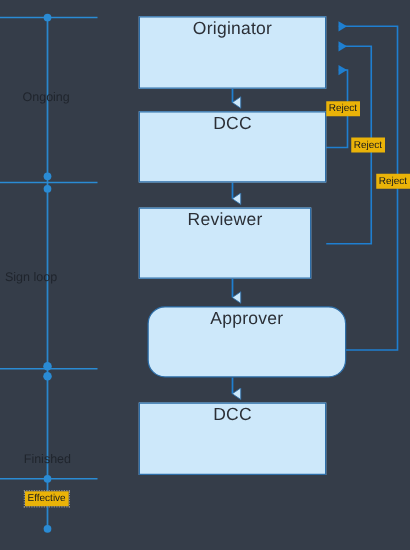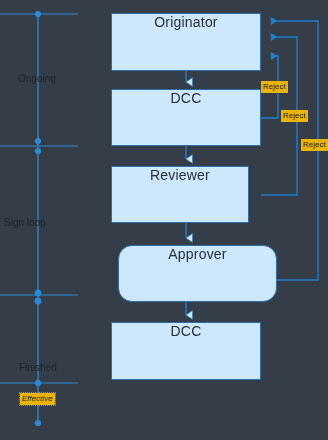--- a/index.html
+++ b/index.html
@@ -41,21 +41,20 @@
     color:#15181d;
     font-size:8px;
     line-height:10px;
     padding:1px 2px;
     white-space:nowrap;
     box-sizing:border-box;
   }
   .chip.selected{
     outline:1px dotted #8e8e8e;
     outline-offset:0px;
-    font-style:italic;
   }
 </style>
 </head>
 <body>
 
 <div id="stage">
 
   <svg id="canvas" viewBox="0 0 328 440">
     <defs>
       <marker id="ahDown" markerWidth="10" markerHeight="8" refX="5" refY="7.2" orient="auto" markerUnits="userSpaceOnUse">

